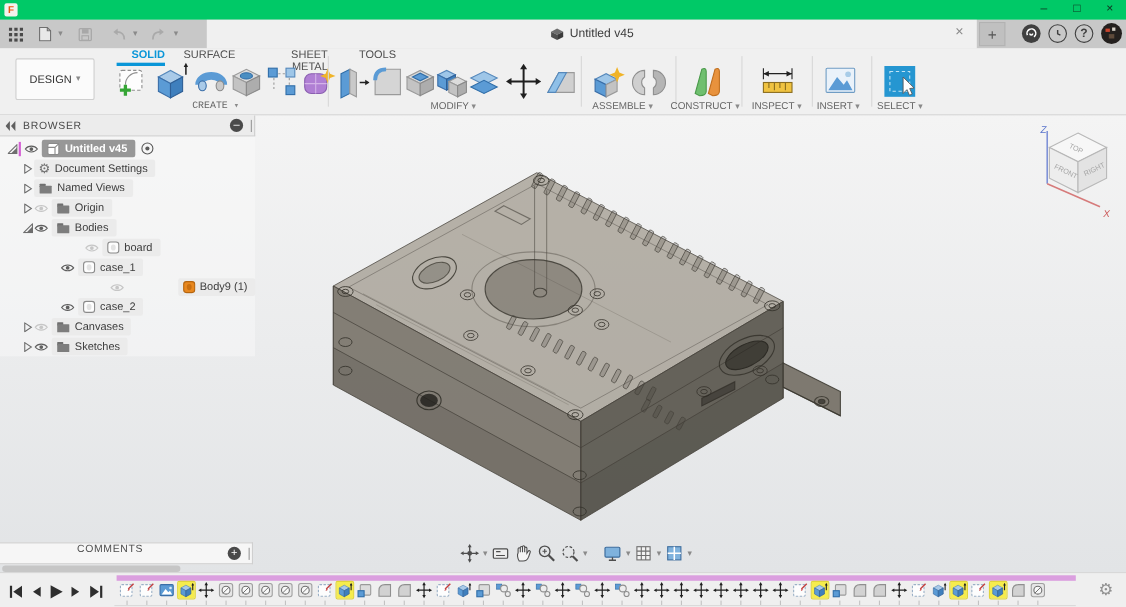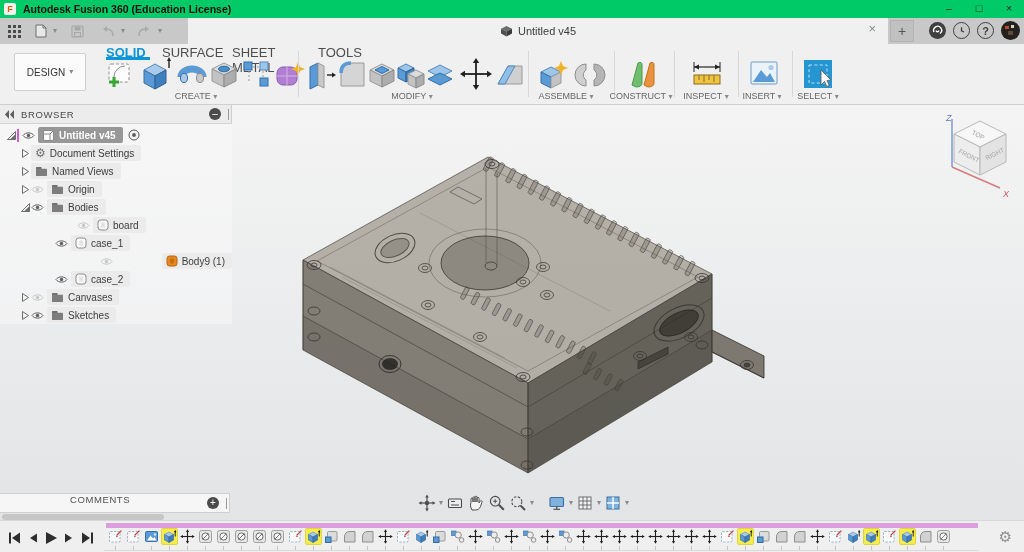--- a/index.html
+++ b/index.html
@@ -35,21 +35,21 @@
   #help-ic{border:1.4px solid #3f3f3f;color:#3f3f3f;font-size:11px;font-weight:bold;}
   #avatar-ic{width:19px;height:19px;background:#24201e;position:relative;overflow:hidden;}
   #avatar-ic i{position:absolute;display:block;}
 
   
   #toolbar{position:absolute;left:0;top:44px;width:1024px;height:61px;background:#f0f0f0;
            border-bottom:1px solid #cfcfcf;}
   #design-box{position:absolute;left:14px;top:9px;width:72px;height:38px;background:#fbfbfb;
               border:1px solid #cfcfcf;border-radius:2px;display:flex;align-items:center;justify-content:center;
               font-size:10px;color:#333;gap:4px;}
-  .ttab{position:absolute;top:1px;height:13px;font-size:13px;color:#4e4e4e;text-align:left;}
+  .ttab{position:absolute;top:1px;height:13px;font-size:10px;color:#4e4e4e;text-align:right;}
   .ttab.active{color:#0a96d8;font-weight:bold;}
   #solid-underline{position:absolute;left:106px;top:13px;width:44px;height:3px;background:#0a96d8;}
   .tgroup-label{position:absolute;top:47px;font-size:9px;color:#666;white-space:nowrap;transform:translateX(-50%);}
   .tsep{position:absolute;top:7px;width:1px;height:46px;background:#d8d8d8;}
   .tico{position:absolute;top:14px;}
 
   
   #viewport{position:absolute;left:0;top:105px;width:1024px;height:415px;
             background:linear-gradient(#f4f4f4,#e2e4e6);}
 
@@ -102,21 +102,20 @@
   #tl-gear{position:absolute;right:12px;top:8px;font-size:15px;color:#8f8f8f;line-height:1;}
   svg{display:block;}
 </style>
 </head>
 <body>
 
 <div id="app">
 
   <div id="titlebar">
     <div id="fusion-logo">F</div>
-    <div id="win-title">Autodesk Fusion 360 (Education License)</div>
     <div id="win-controls">
       <div class="winbtn">–</div>
       <div class="winbtn">□</div>
       <div class="winbtn">×</div>
     </div>
   </div>
 
   <div id="tabrow">
     <div id="qat">
       <span class="qat-ic">
@@ -381,21 +380,21 @@
     <div class="tsep" style="left:792px;"></div>
 
     <span class="tico" style="left:802px;">
       <svg width="32" height="32">
           <rect x="2" y="2" width="28" height="28" fill="#2596d1"></rect>
           <rect x="7" y="7" width="18" height="18" fill="none" stroke="#bfe3f5" stroke-dasharray="3,2.4"></rect>
           <path d="M19,12 L19,27 L22.5,23.5 L24.8,28.6 L27.3,27.4 L25,22.5 L29,22 Z" fill="#fff" stroke="#555" stroke-width=".8"></path>
         </svg>
     </span>
 
-    <span class="tgroup-label" style="left:196px;"><span>CREATE</span> <span class="caret">▾</span></span>
+    <span class="tgroup-label" style="left:196px;font-family:Liberation Mono, monospace;"><span>CREATE</span> <span class="caret">▾</span></span>
     <span class="tgroup-label" style="left:412px;text-align:right;"><span>MODIFY</span> <span class="caret">▾</span></span>
     <span class="tgroup-label" style="left:566px;text-align:right;"><span>ASSEMBLE</span> <span class="caret">▾</span></span>
     <span class="tgroup-label" style="left:641px;"><span>CONSTRUCT</span> <span class="caret">▾</span></span>
     <span class="tgroup-label" style="left:706px;"><span>INSPECT</span> <span class="caret">▾</span></span>
     <span class="tgroup-label" style="left:762px;"><span>INSERT</span> <span class="caret">▾</span></span>
     <span class="tgroup-label" style="left:818px;"><span>SELECT</span> <span class="caret">▾</span></span>
   </div>
 
   <div id="viewport">
 

